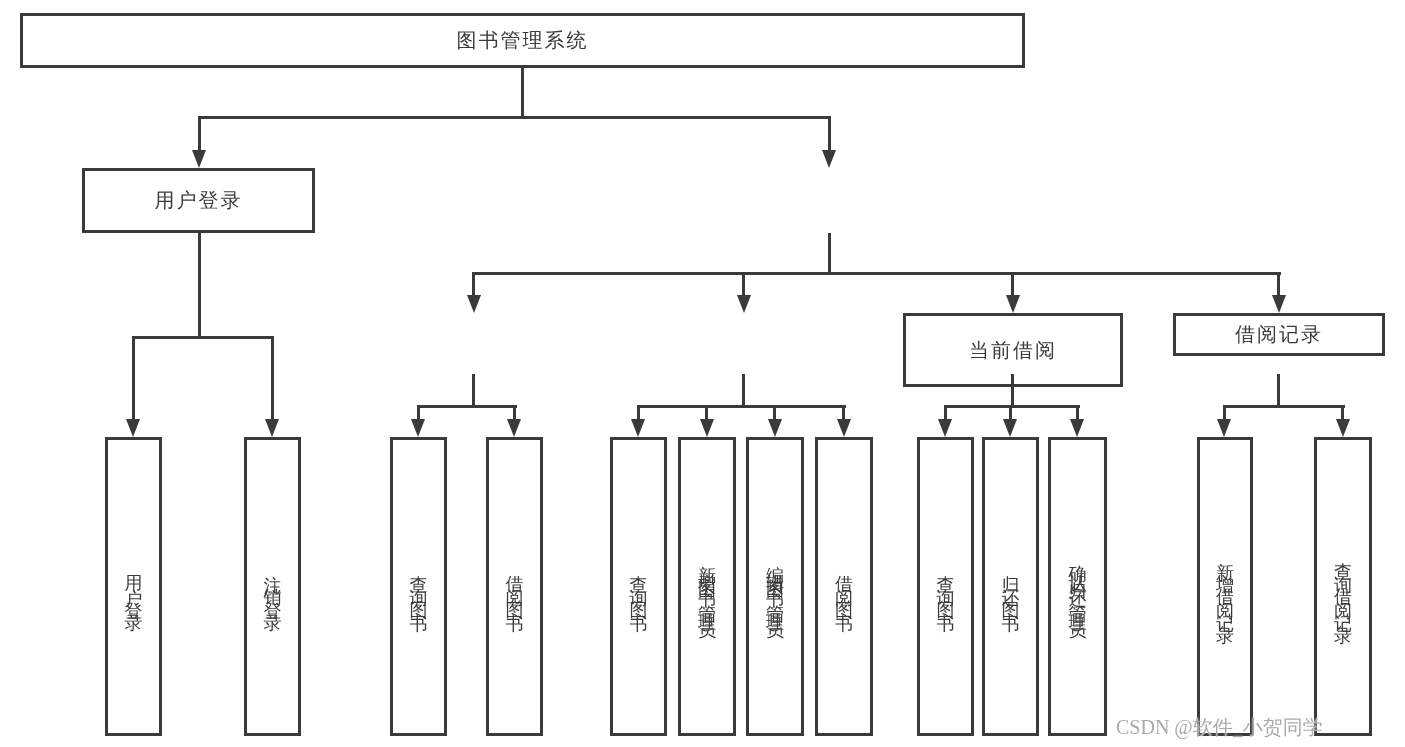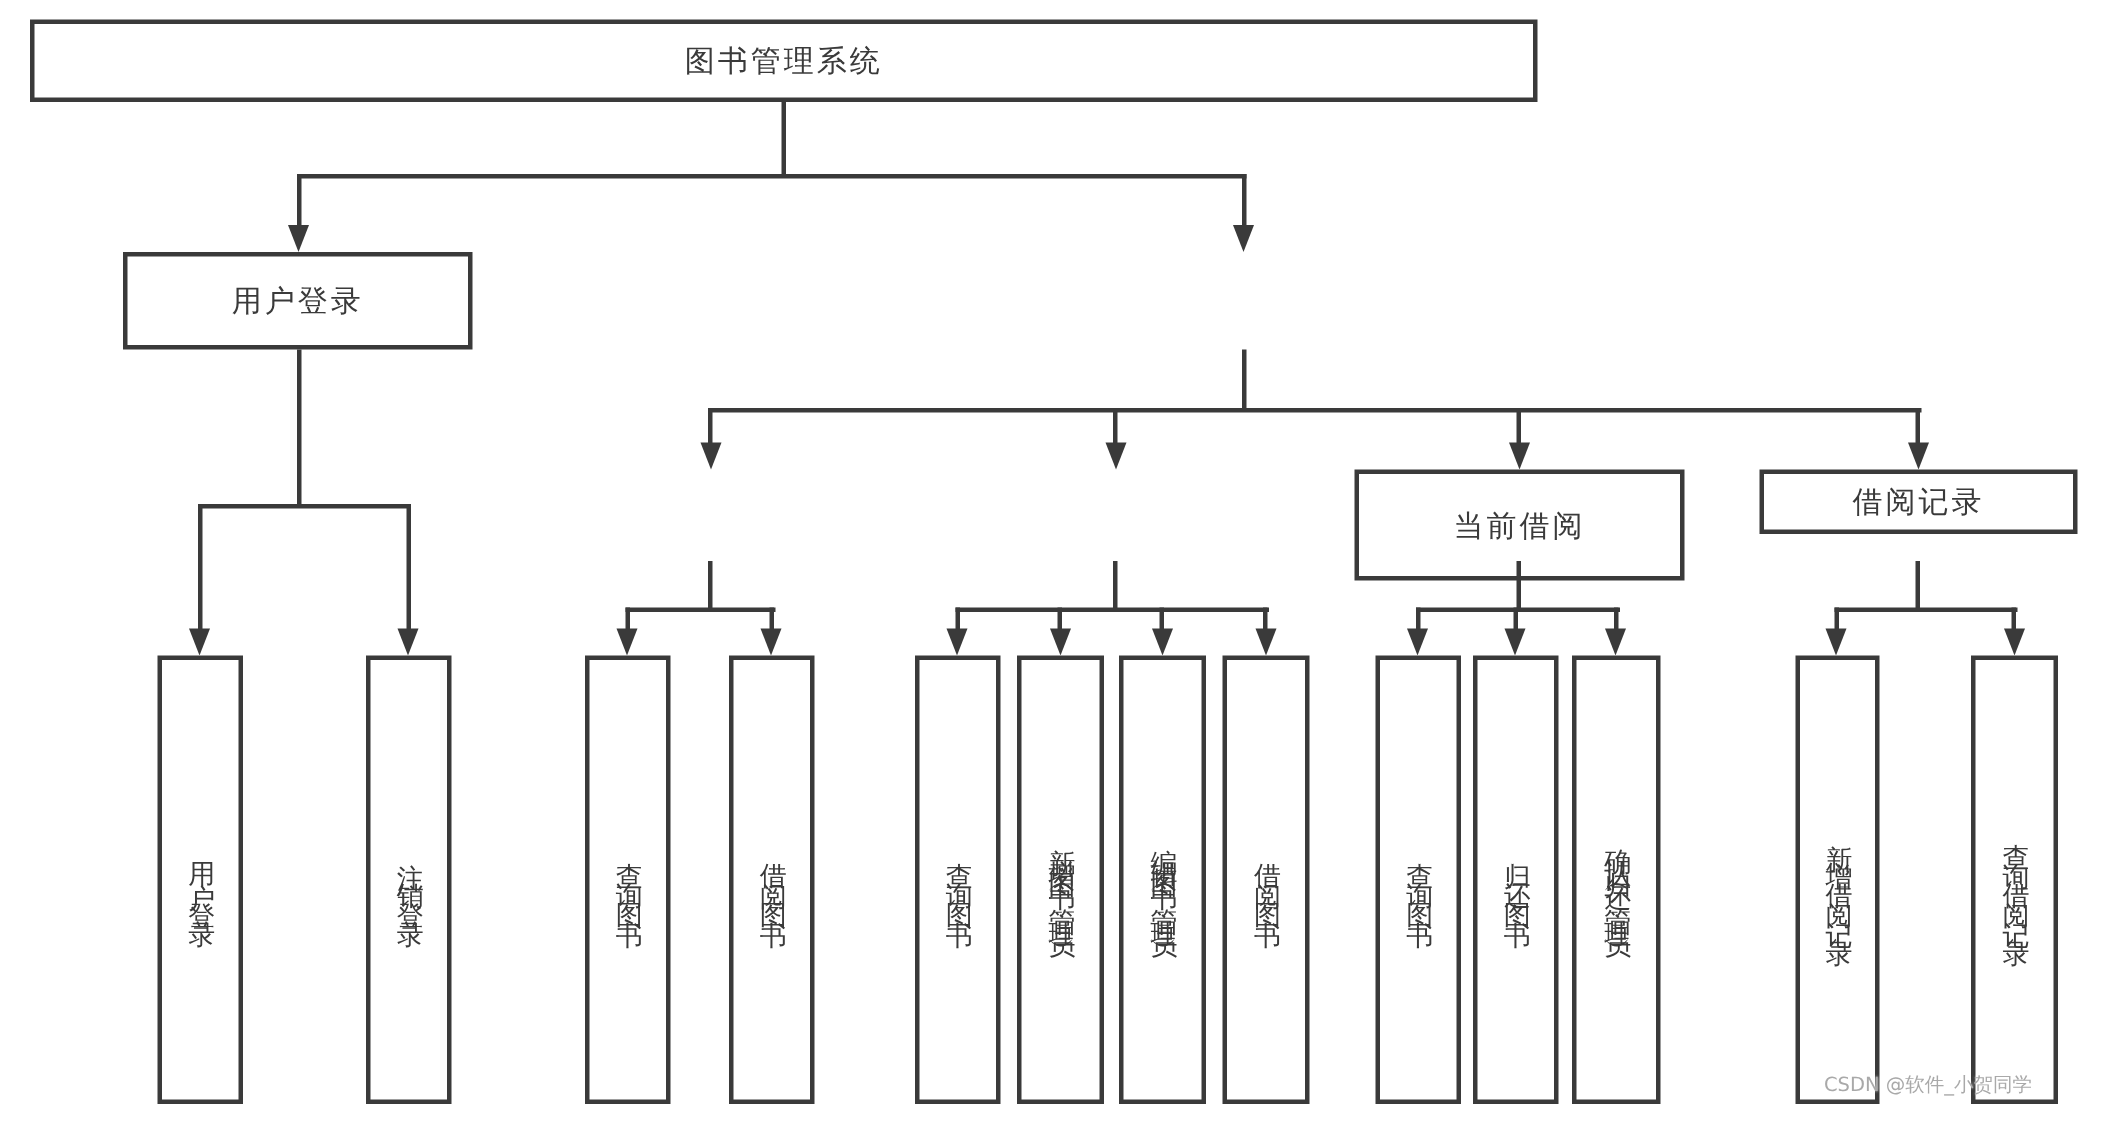--- a/index.html
+++ b/index.html
@@ -26,23 +26,24 @@
   }
   .vtext.tight{letter-spacing:8px;}
   .vline{position:absolute;width:3px;background:var(--line);}
   .hline{position:absolute;height:3px;background:var(--line);}
   .arrow{
     position:absolute;width:0;height:0;
     border-left:7px solid transparent;border-right:7px solid transparent;
     border-top:18px solid var(--line);
   }
   .watermark{
-    position:absolute;left:1216px;top:714px;font-size:13px;
+    position:absolute;left:1116px;top:714px;font-size:20px;
     color:var(--wm);white-space:nowrap;z-index:5;
     text-shadow:0 0 2px rgba(255,255,255,.9);
+    font-family:Liberation Serif, serif;
   }
 </style>
 </head>
 <body>
 
 <div class="canvas">
 
   <div class="box hbox" style="left:20px;top:13px;width:1005px;height:55px;">
     <span>图书管理系统</span>
   </div>

